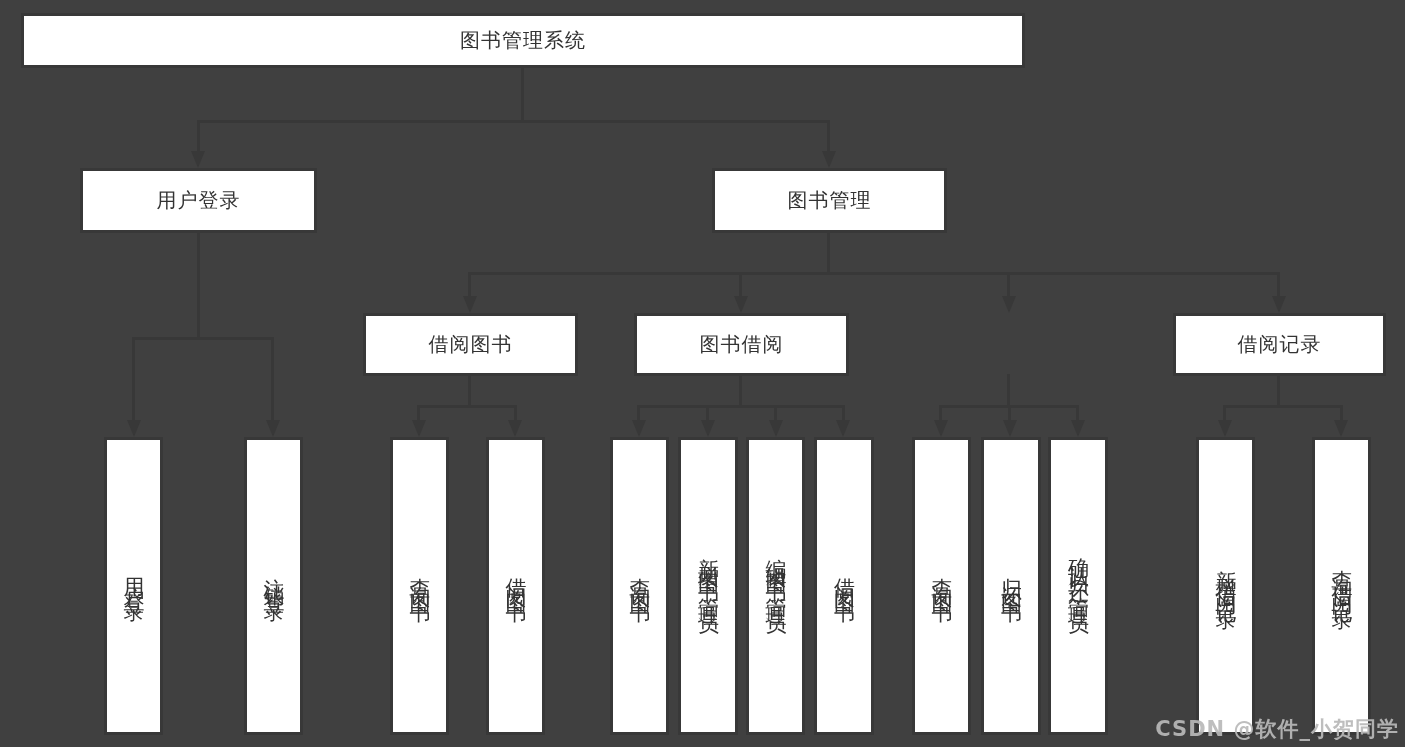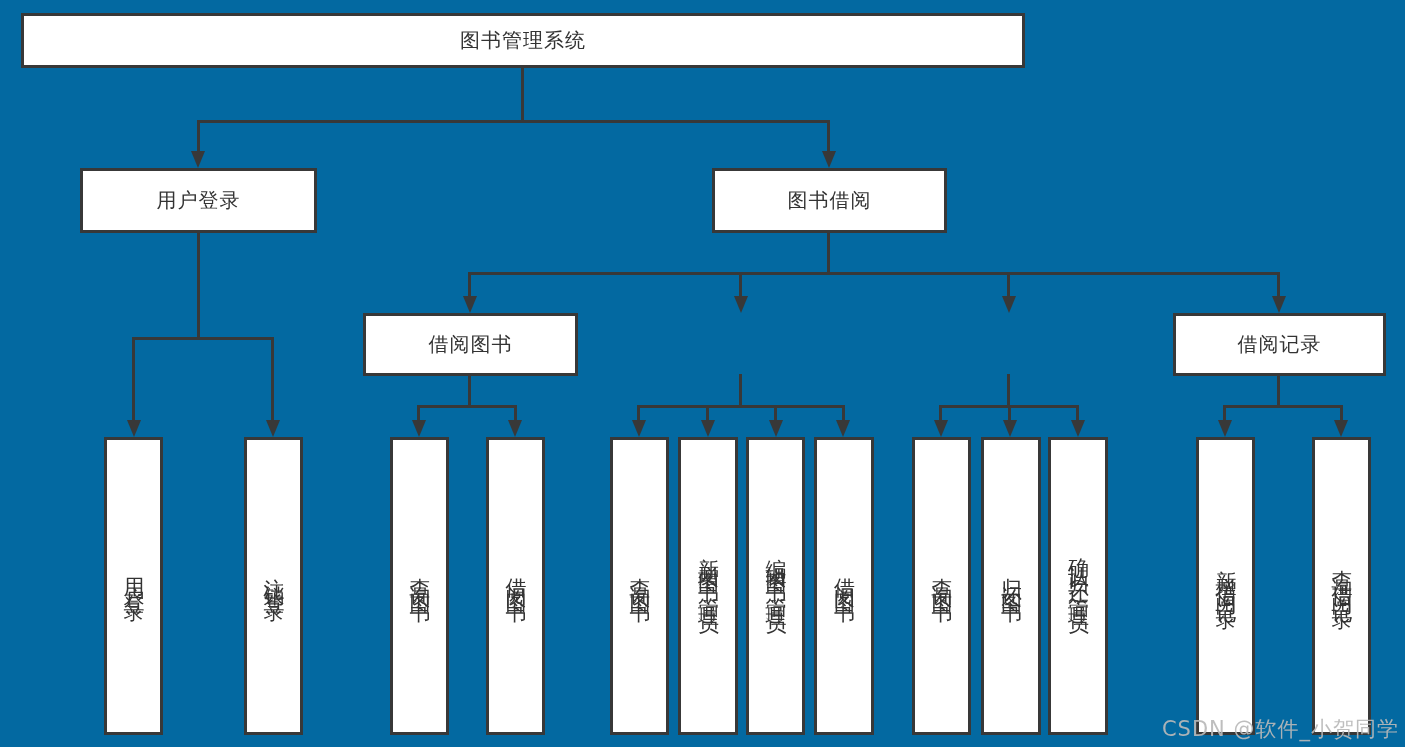--- a/index.html
+++ b/index.html
@@ -1,17 +1,17 @@
 <!DOCTYPE html>
 <html><head>
 <meta charset="utf-8">
 <style>
   html,body{margin:0;padding:0;background:#ffffff;}
   .stage{
-    position:relative;width:1405px;height:747px;background:#0369a1;overflow:hidden;
+    position:relative;width:1405px;height:747px;background:#404040;overflow:hidden;
     font-family:"DejaVu Sans","Liberation Sans",sans-serif;color:#333333;
   }
   .box{
     position:absolute;box-sizing:border-box;border:3px solid #383838;background:#ffffff;
     display:flex;align-items:center;justify-content:center;
   }
   .box.h{font-size:20px;letter-spacing:1px;white-space:nowrap;}
   .box.v{
     writing-mode:vertical-rl;text-orientation:mixed;
     font-size:21px;letter-spacing:8px;line-height:1;
@@ -20,21 +20,21 @@
   .ln{position:absolute;background:#383838;}
   .ln.v{width:3px;}
   .ln.hl{height:3px;}
   .arr{
     position:absolute;width:0;height:0;
     border-left:7px solid transparent;border-right:7px solid transparent;
     border-top:17px solid #383838;
   }
   .wm{
     position:absolute;right:6px;bottom:4px;z-index:10;
-    font-size:21px;color:rgba(185,185,185,0.92);letter-spacing:1px;white-space:nowrap;
+    font-size:21px;color:rgba(185,185,185,0.92);letter-spacing:1px;white-space:nowrap;font-weight:bold;
   }
 </style>
 </head>
 <body>
 
 <div class="stage">
 
   <div class="ln v" style="left:521px;top:68px;height:54px"></div>
   <div class="ln hl" style="left:197px;top:120px;width:633px"></div>
   <div class="ln v" style="left:197px;top:120px;height:33px"></div>
@@ -95,25 +95,28 @@
   <div class="arr" style="left:1334px;top:420px"></div>
 
   <div class="box h" style="left:21px;top:13px;width:1004px;height:55px">
     <span>图书管理系统</span>
   </div>
 
   <div class="box h" style="left:80px;top:168px;width:237px;height:65px">
     <span>用户登录</span>
   </div>
   <div class="box h" style="left:712px;top:168px;width:235px;height:65px">
-    <span>图书借阅</span>
+    <span>图书管理</span>
   </div>
 
   <div class="box h" style="left:363px;top:313px;width:215px;height:63px">
     <span>借阅图书</span>
+  </div>
+  <div class="box h" style="left:634px;top:313px;width:215px;height:63px">
+    <span>图书借阅</span>
   </div>
   <div class="box h" style="left:1173px;top:313px;width:213px;height:63px">
     <span>借阅记录</span>
   </div>
 
   <div class="box v" style="left:104px;top:437px;width:59px;height:298px">
     <span>用户登录</span>
   </div>
   <div class="box v" style="left:244px;top:437px;width:59px;height:298px">
     <span>注销登录</span>

